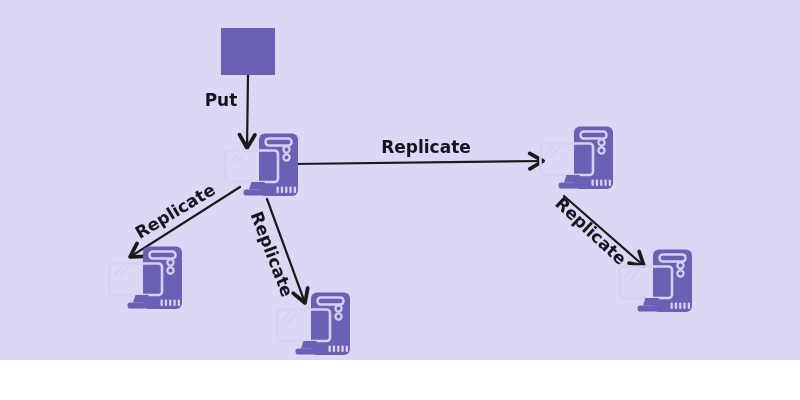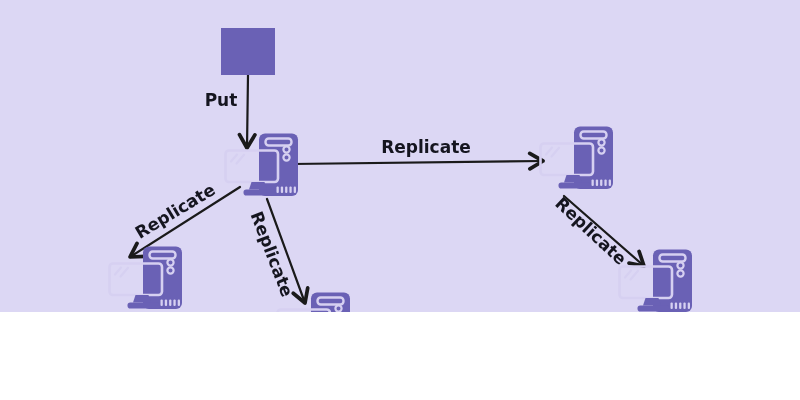--- a/index.html
+++ b/index.html
@@ -3,21 +3,21 @@
 <meta charset="utf-8">
 <style>
   html, body {
     margin: 0;
     padding: 0;
     font-family: "DejaVu Sans", "Liberation Sans", sans-serif;
   }
   .stage {
     position: relative;
     width: 800px;
-    height: 312px;
+    height: 360px;
     background: var(--background, #dcd7f4);
     overflow: hidden;
   }
   .arrow-layer {
     position: absolute;
     left: 0; top: 0;
     width: 800px; height: 400px;
   }
   .edge-line {
     stroke: var(--arrow, #1a1a1a);

